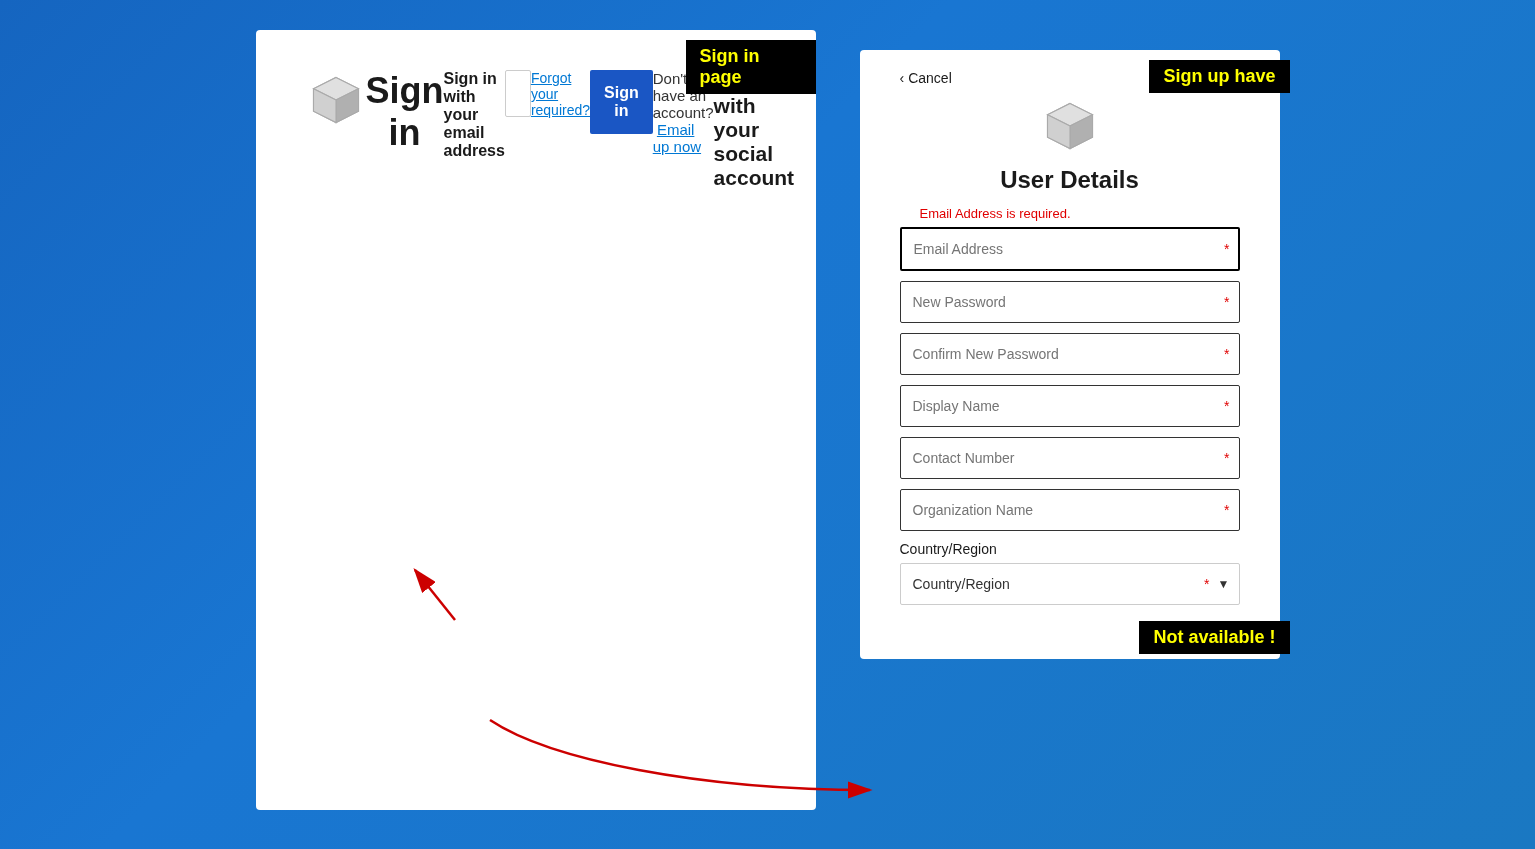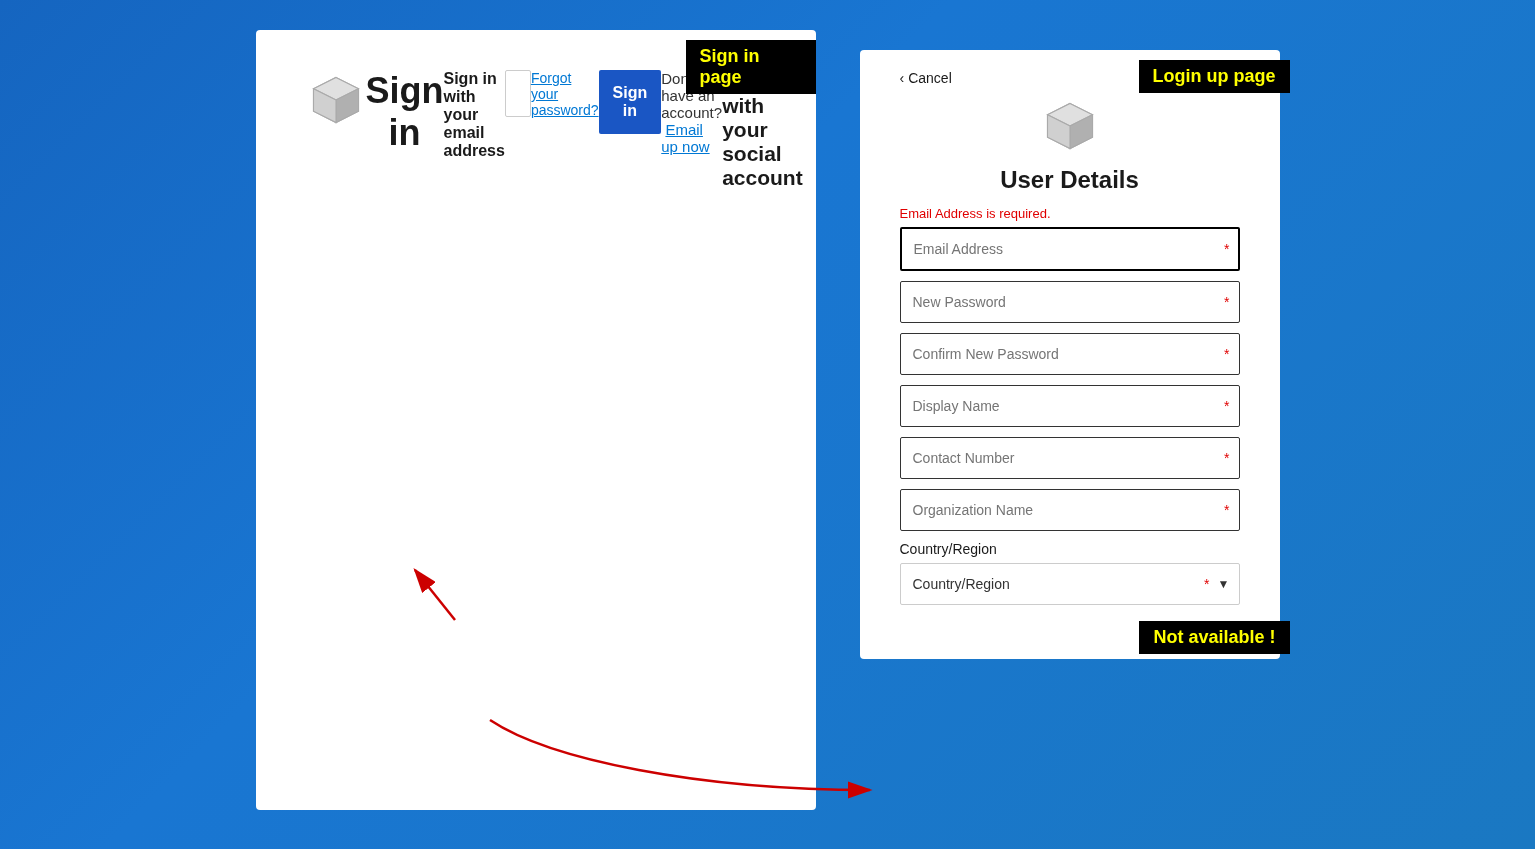--- a/index.html
+++ b/index.html
@@ -206,20 +206,21 @@
       color: #1a1a1a;
       margin-bottom: 12px;
       text-align: center;
     }
 
     .error-text {
       color: #e00000;
       font-size: 13px;
       margin-bottom: 6px;
       align-self: flex-start;
+      margin-left: 20px;
     }
 
     .signup-input-wrapper {
       width: 100%;
       position: relative;
       margin-bottom: 10px;
     }
 
     .signup-input {
       width: 100%;
@@ -341,36 +342,36 @@
         </svg>
       </div>
 
       <h1 class="signin-title">Sign in</h1>
 
       <p class="signin-subtitle">Sign in with your email address</p>
 
       <input class="form-input" type="email" placeholder="Email Address" style="">
 
 
-      <a class="forgot-link">Forgot your password?</a>
+      <a class="forgot-link">Forgot your required?</a>
 
       <button class="signin-btn">Sign in</button>
 
       <div class="signup-row">
         <span>Don't have an account?</span>
         &nbsp;<a class="signup-link">Email up now</a>
       </div>
 
       <p class="social-section-title">Sign in with your social account</p>
 
     </div>
   </div>
 
   <div class="signup-wrapper" style="margin-top: 20px;">
-    <div class="annotation-label label-signup">Login up page</div>
+    <div class="annotation-label label-signup">Sign up have</div>
     <div class="signup-card">
 
       <a class="cancel-link">
         <span>‹</span>
         <span>Cancel</span>
       </a>
 
       <svg class="cube-icon" viewBox="0 0 80 80" fill="none" xmlns="http://www.w3.org/2000/svg" style="margin-bottom:10px;">
         <polygon points="40,10 70,25 70,55 40,70 10,55 10,25" fill="#c8c8c8" stroke="#aaa" stroke-width="1.5"></polygon>
         <polygon points="40,10 70,25 40,40 10,25" fill="#e0e0e0" stroke="#aaa" stroke-width="1.5"></polygon>

